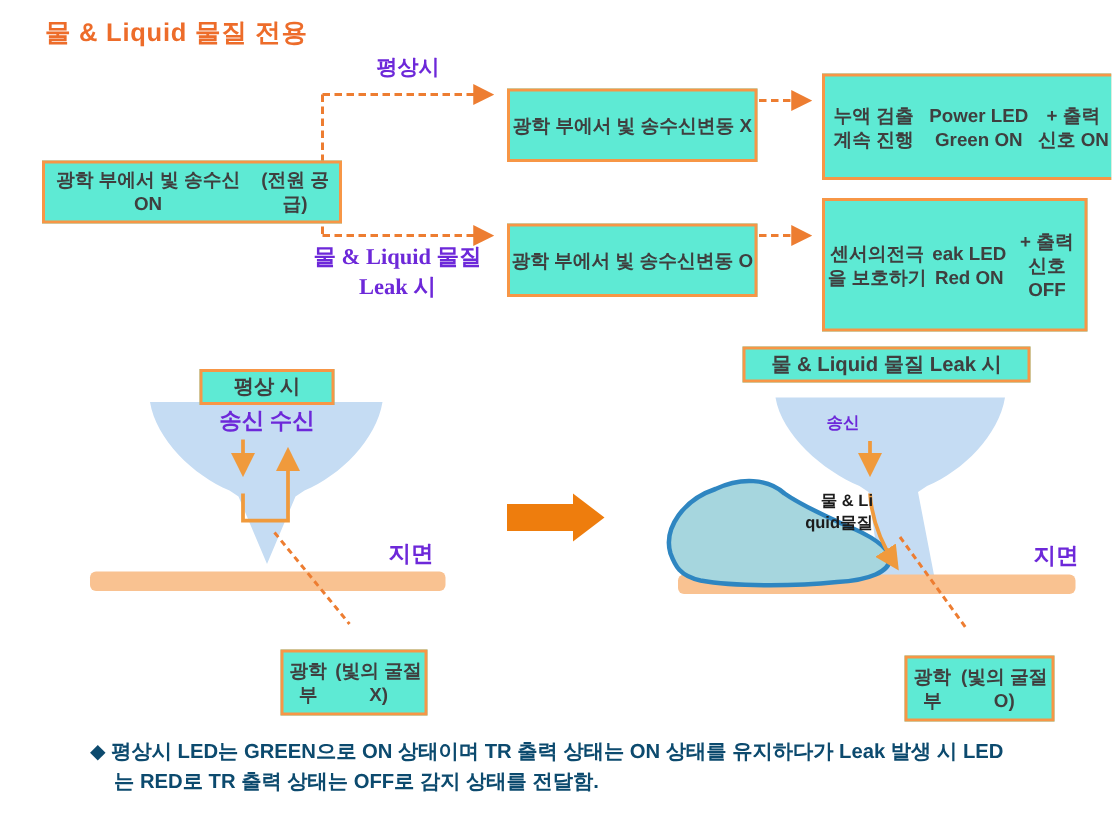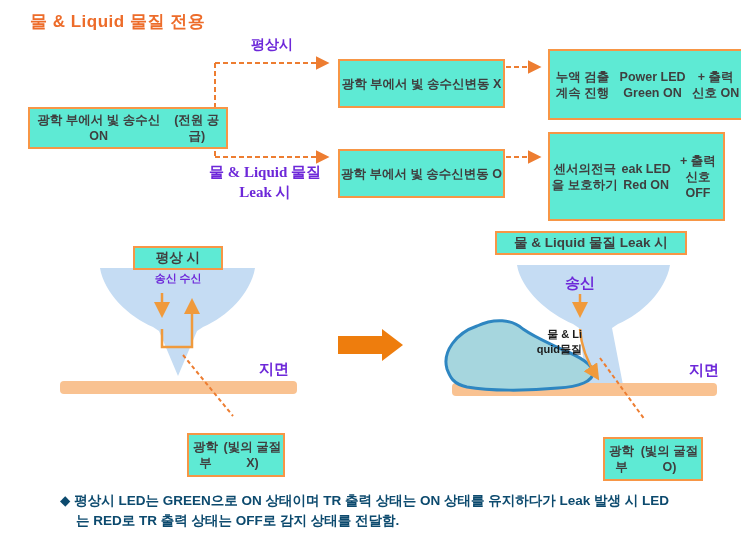--- a/index.html
+++ b/index.html
@@ -103,22 +103,22 @@
     <div>+ 출력 신호 OFF</div>
   </div>
 
   <div class="obox fs14" style="left:133px;top:230px;width:90px;height:24px;">
     <div>평상 시</div>
   </div>
   <div class="obox fs14" style="left:495px;top:215px;width:192px;height:24px;">
     <div>물 &amp; Liquid 물질 Leak 시</div>
   </div>
 
-  <div class="lbl" style="left:136px;top:271px;width:84px;font-size:11px;">송신 수신</div>
-  <div class="lbl" style="left:553px;top:274px;width:54px;font-size:15px;">송신</div>
+  <div class="lbl" style="left:136px;top:271px;width:84px;font-size:15px;">송신 수신</div>
+  <div class="lbl" style="left:535px;top:274px;width:54px;font-size:11px;">송신</div>
 
   <div class="blobtxt">
     <div>물 &amp; Li</div>
     <div>quid물질</div>
   </div>
 
   <div class="lbl" style="left:250px;top:360px;width:48px;font-size:15px;">지면</div>
   <div class="lbl" style="left:680px;top:361px;width:48px;font-size:15px;">지면</div>
 
   <div class="obox fs13" style="left:187px;top:417px;width:98px;height:44px;">

